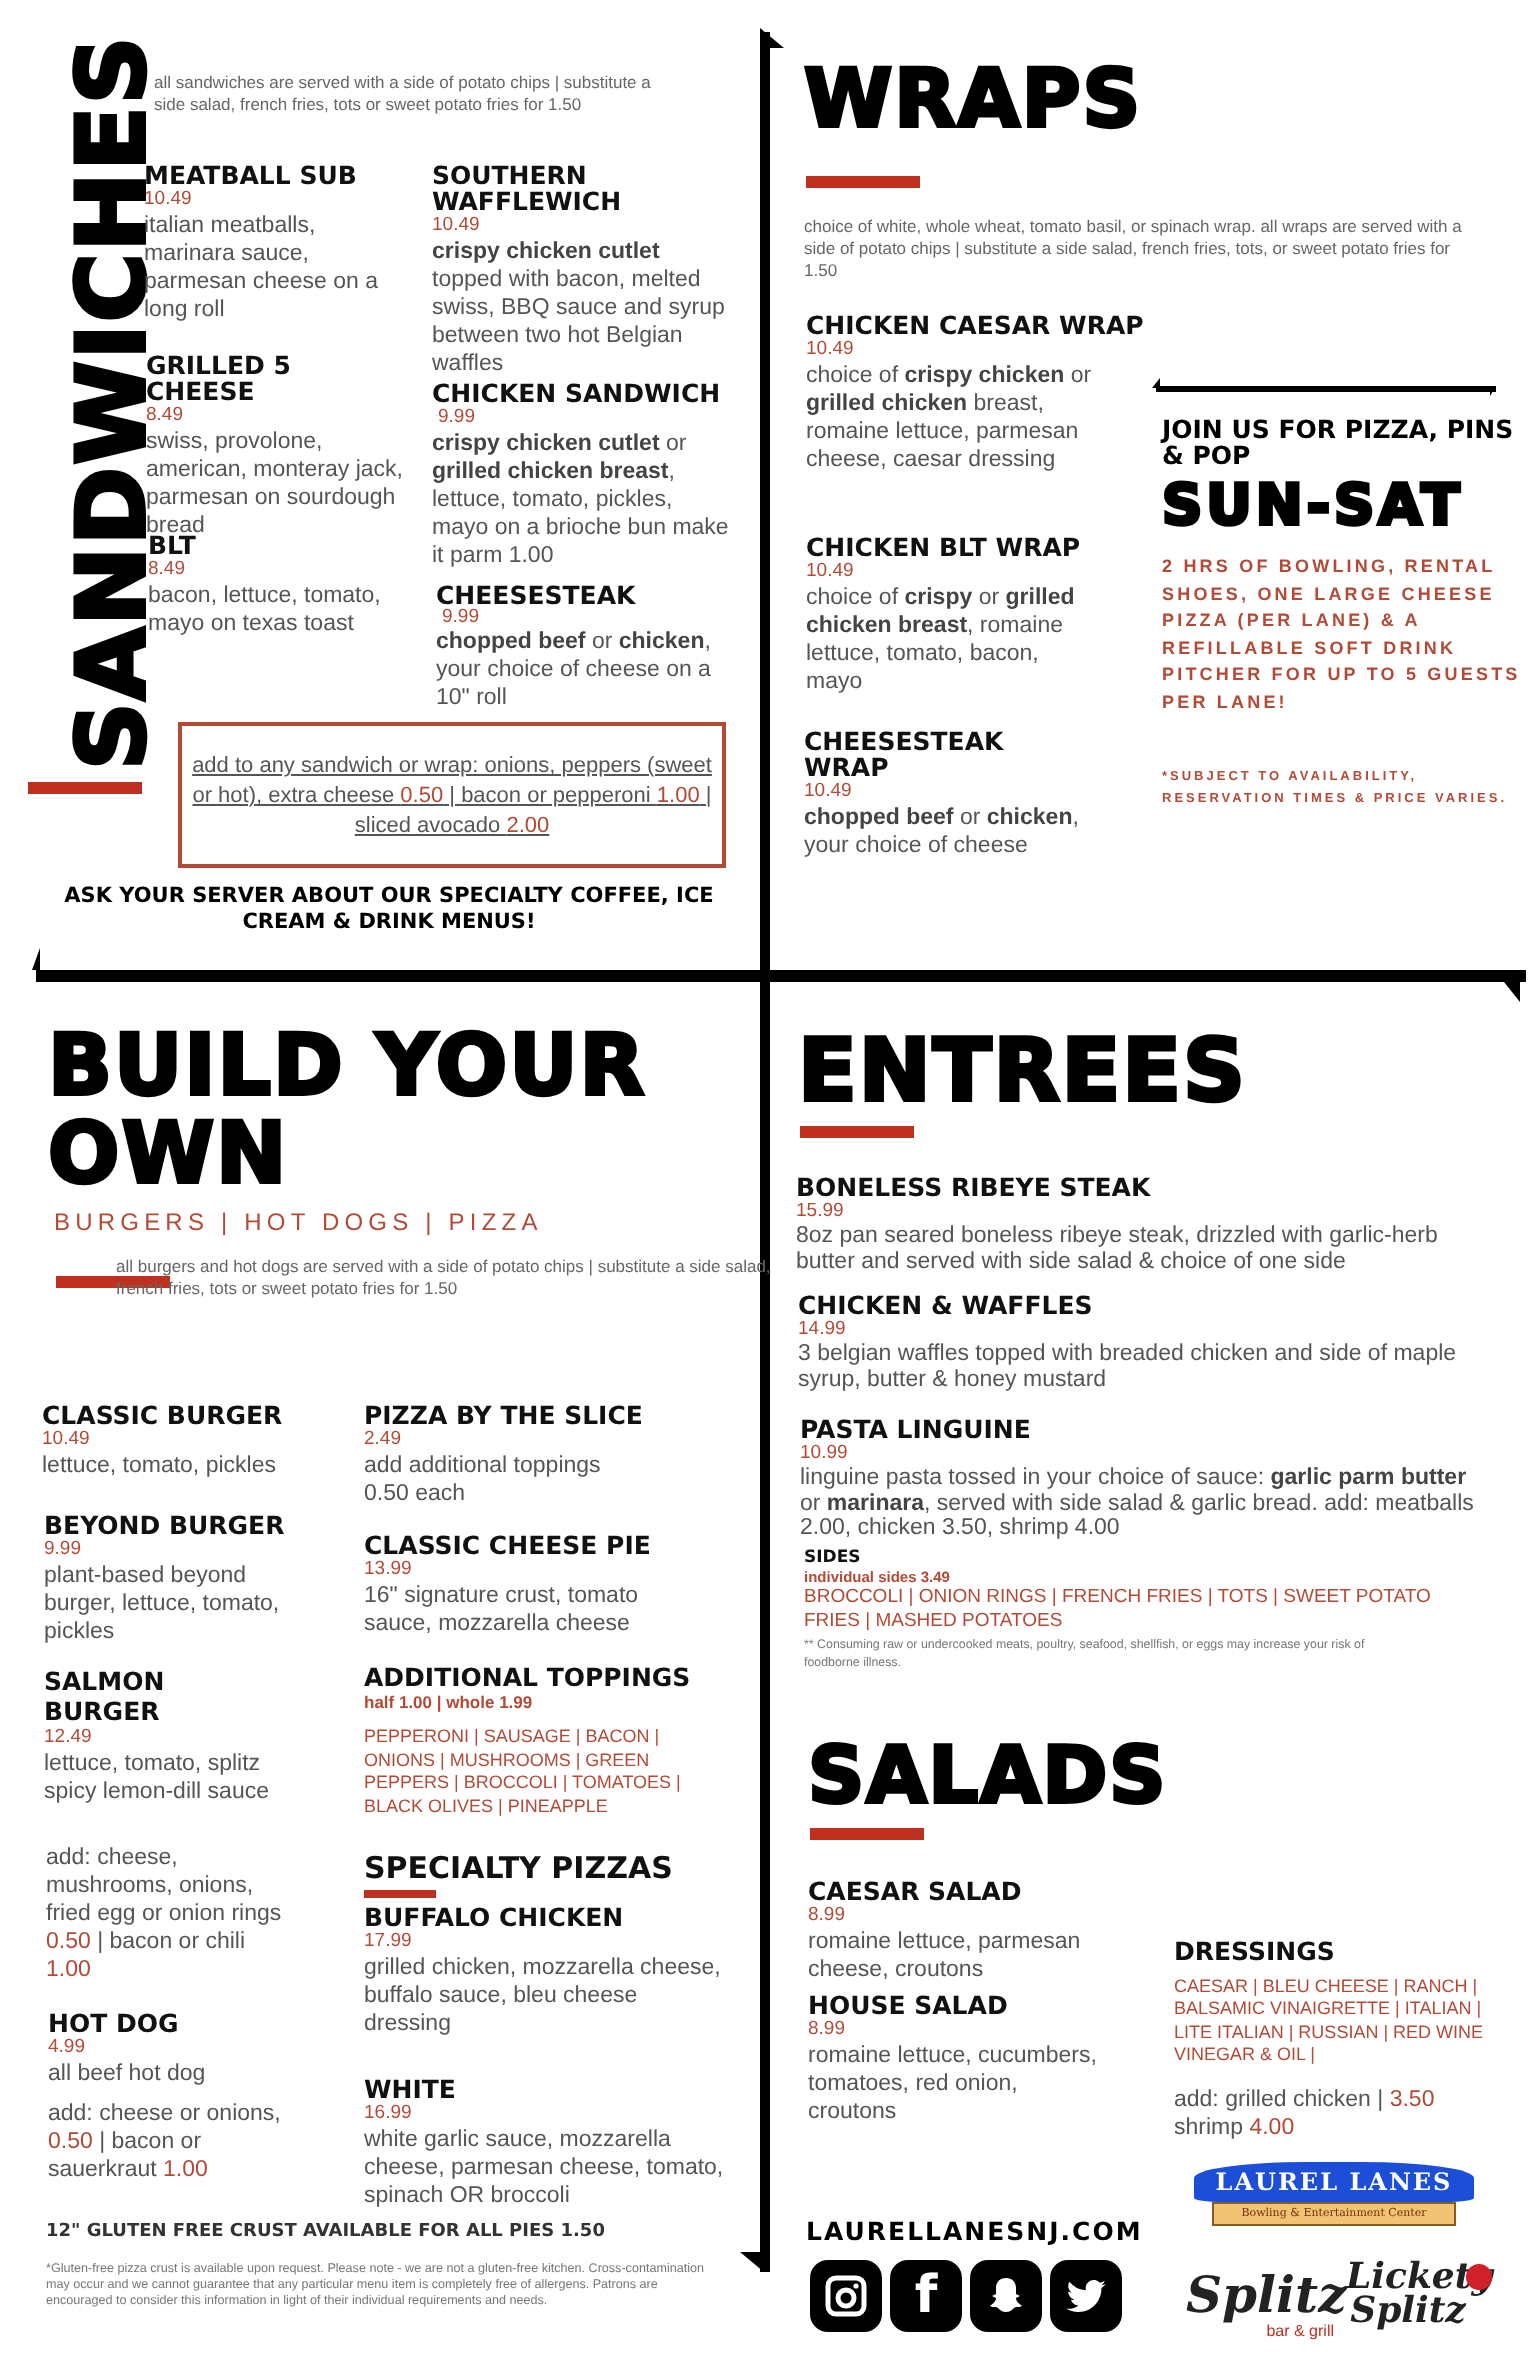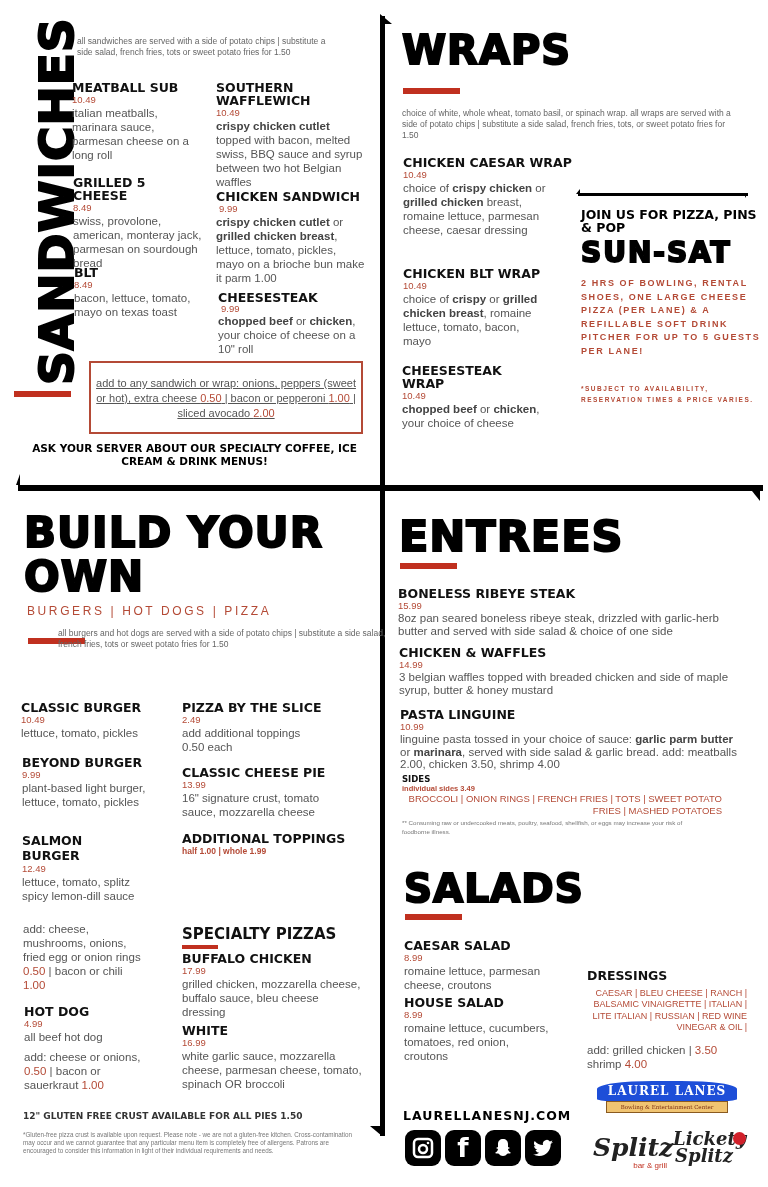--- a/index.html
+++ b/index.html
@@ -7,21 +7,21 @@
   body { position: relative; font-family: "Liberation Sans", "DejaVu Sans", sans-serif; color: #555; }
   .abs { position: absolute; }
   .big { font-size: 44px; font-weight: 900; font-family: "DejaVu Sans", sans-serif; color: #000; line-height: 1; letter-spacing: 1px; -webkit-text-stroke: 2px #000; }
   .redbar { position: absolute; height: 6px; background: #c0301f; }
   .name { font-family: "DejaVu Sans", sans-serif; font-weight: bold; color: #111; font-size: 12.5px; line-height: 13px; }
   .price { color: #b44a36; font-size: 9.5px; line-height: 12px; }
   .desc { color: #555; font-size: 11.5px; line-height: 14px; }
   .desc b { color: #444; }
   .note { color: #666; font-size: 8.5px; line-height: 11px; }
   .red { color: #b44a36; }
-  .redcaps { color: #b44a36; font-size: 9.5px; line-height: 12px; text-transform: uppercase; text-align: right; }
+  .redcaps { color: #b44a36; font-size: 9.5px; line-height: 12px; text-transform: uppercase; }
   .vline { position: absolute; background: #000; }
   .hline { position: absolute; background: #000; }
   .tri { position: absolute; width: 0; height: 0; }
   .social { width: 36px; height: 36px; background: #000; border-radius: 9px; display: inline-flex; align-items: center; justify-content: center; color: #fff; font-weight: bold; font-size: 22px; margin-right: 4px; }
 </style>
 </head>
 <body>
 
 <div class="vline" style="left:380px; top:16px; width:5px; height:1120px;"></div>
 <div class="tri" style="left:380px; top:14px; border-left:0 solid transparent; border-right:12px solid transparent; border-bottom:10px solid #000;"></div>
@@ -116,21 +116,21 @@
   <div class="abs note" style="left:25px; top:628px; width:330px;margin-left:33px;">all burgers and hot dogs are served with a side of potato chips | substitute a side salad, french fries, tots or sweet potato fries for 1.50</div>
 
   <div class="abs" style="left:21px; top:701px; width:150px;">
     <div class="name">CLASSIC BURGER</div>
     <div class="price">10.49</div>
     <div class="desc">lettuce, tomato, pickles</div>
   </div>
   <div class="abs" style="left:22px; top:756px; width:140px;">
     <div class="name">BEYOND BURGER</div>
     <div class="price">9.99</div>
-    <div class="desc">plant-based light burger, lettuce, tomato, pickles</div>
+    <div class="desc">plant-based beyond burger, lettuce, tomato, pickles</div>
   </div>
   <div class="abs" style="left:22px; top:833px; width:135px;">
     <div class="name" style="width:70px; line-height:15px;">SALMON BURGER</div>
     <div class="price">12.49</div>
     <div class="desc">lettuce, tomato, splitz spicy lemon-dill sauce</div>
   </div>
   <div class="abs desc" style="left:23px; top:922px; width:122px;">
     <span>add:  cheese, mushrooms, onions, fried egg or onion rings </span><span class="red">0.50</span><span> | bacon or chili </span><span class="red">1.00</span>
   </div>
   <div class="abs" style="left:24px; top:1005px; width:125px;">
@@ -146,31 +146,32 @@
     <div class="desc" style="width:120px;">add additional toppings 0.50 each</div>
   </div>
   <div class="abs" style="left:182px; top:766px; width:160px;">
     <div class="name">CLASSIC CHEESE PIE</div>
     <div class="price">13.99</div>
     <div class="desc">16" signature crust, tomato sauce, mozzarella cheese</div>
   </div>
   <div class="abs" style="left:182px; top:832px; width:180px;">
     <div class="name">ADDITIONAL TOPPINGS</div>
     <div class="price" style="font-weight:bold; font-size:8.5px;">half 1.00 | whole 1.99</div>
+    <div class="redcaps" style="margin-top:6px; font-size:9px; line-height:11.5px;">PEPPERONI | SAUSAGE | BACON | ONIONS | MUSHROOMS | GREEN PEPPERS | BROCCOLI | TOMATOES | BLACK OLIVES | PINEAPPLE</div>
   </div>
 
   <div class="abs" style="left:182px; top:926px; width:180px;">
     <div class="name" style="font-size:15px; line-height:16px;">SPECIALTY PIZZAS</div>
     <div style="width:36px; height:4px; background:#c0301f; margin:3px 0 3px 0;"></div>
     <div>
       <div class="name">BUFFALO CHICKEN</div>
       <div class="price">17.99</div>
       <div class="desc">grilled chicken, mozzarella cheese, buffalo sauce, bleu cheese dressing</div>
     </div>
-    <div style="margin-top:5px;">
+    <div style="margin-top:19px;">
       <div class="name">WHITE</div>
       <div class="price">16.99</div>
       <div class="desc">white garlic sauce, mozzarella cheese, parmesan cheese, tomato, spinach OR broccoli</div>
     </div>
   </div>
 
   <div class="abs" style="left:23px; top:1111px; font-family:'DejaVu Sans',sans-serif; font-weight:bold; font-size:9px; color:#333;">12" GLUTEN FREE CRUST AVAILABLE FOR ALL PIES 1.50</div>
   <div class="abs" style="left:23px; top:1131px; width:330px; font-size:6.3px; line-height:8px; color:#777;">*Gluten-free pizza crust is available upon request. Please note - we are not a gluten-free kitchen. Cross-contamination may occur and we cannot guarantee that any particular menu item is completely free of allergens. Patrons are encouraged to consider this information in light of their individual requirements and needs.</div>
 </section>
 

